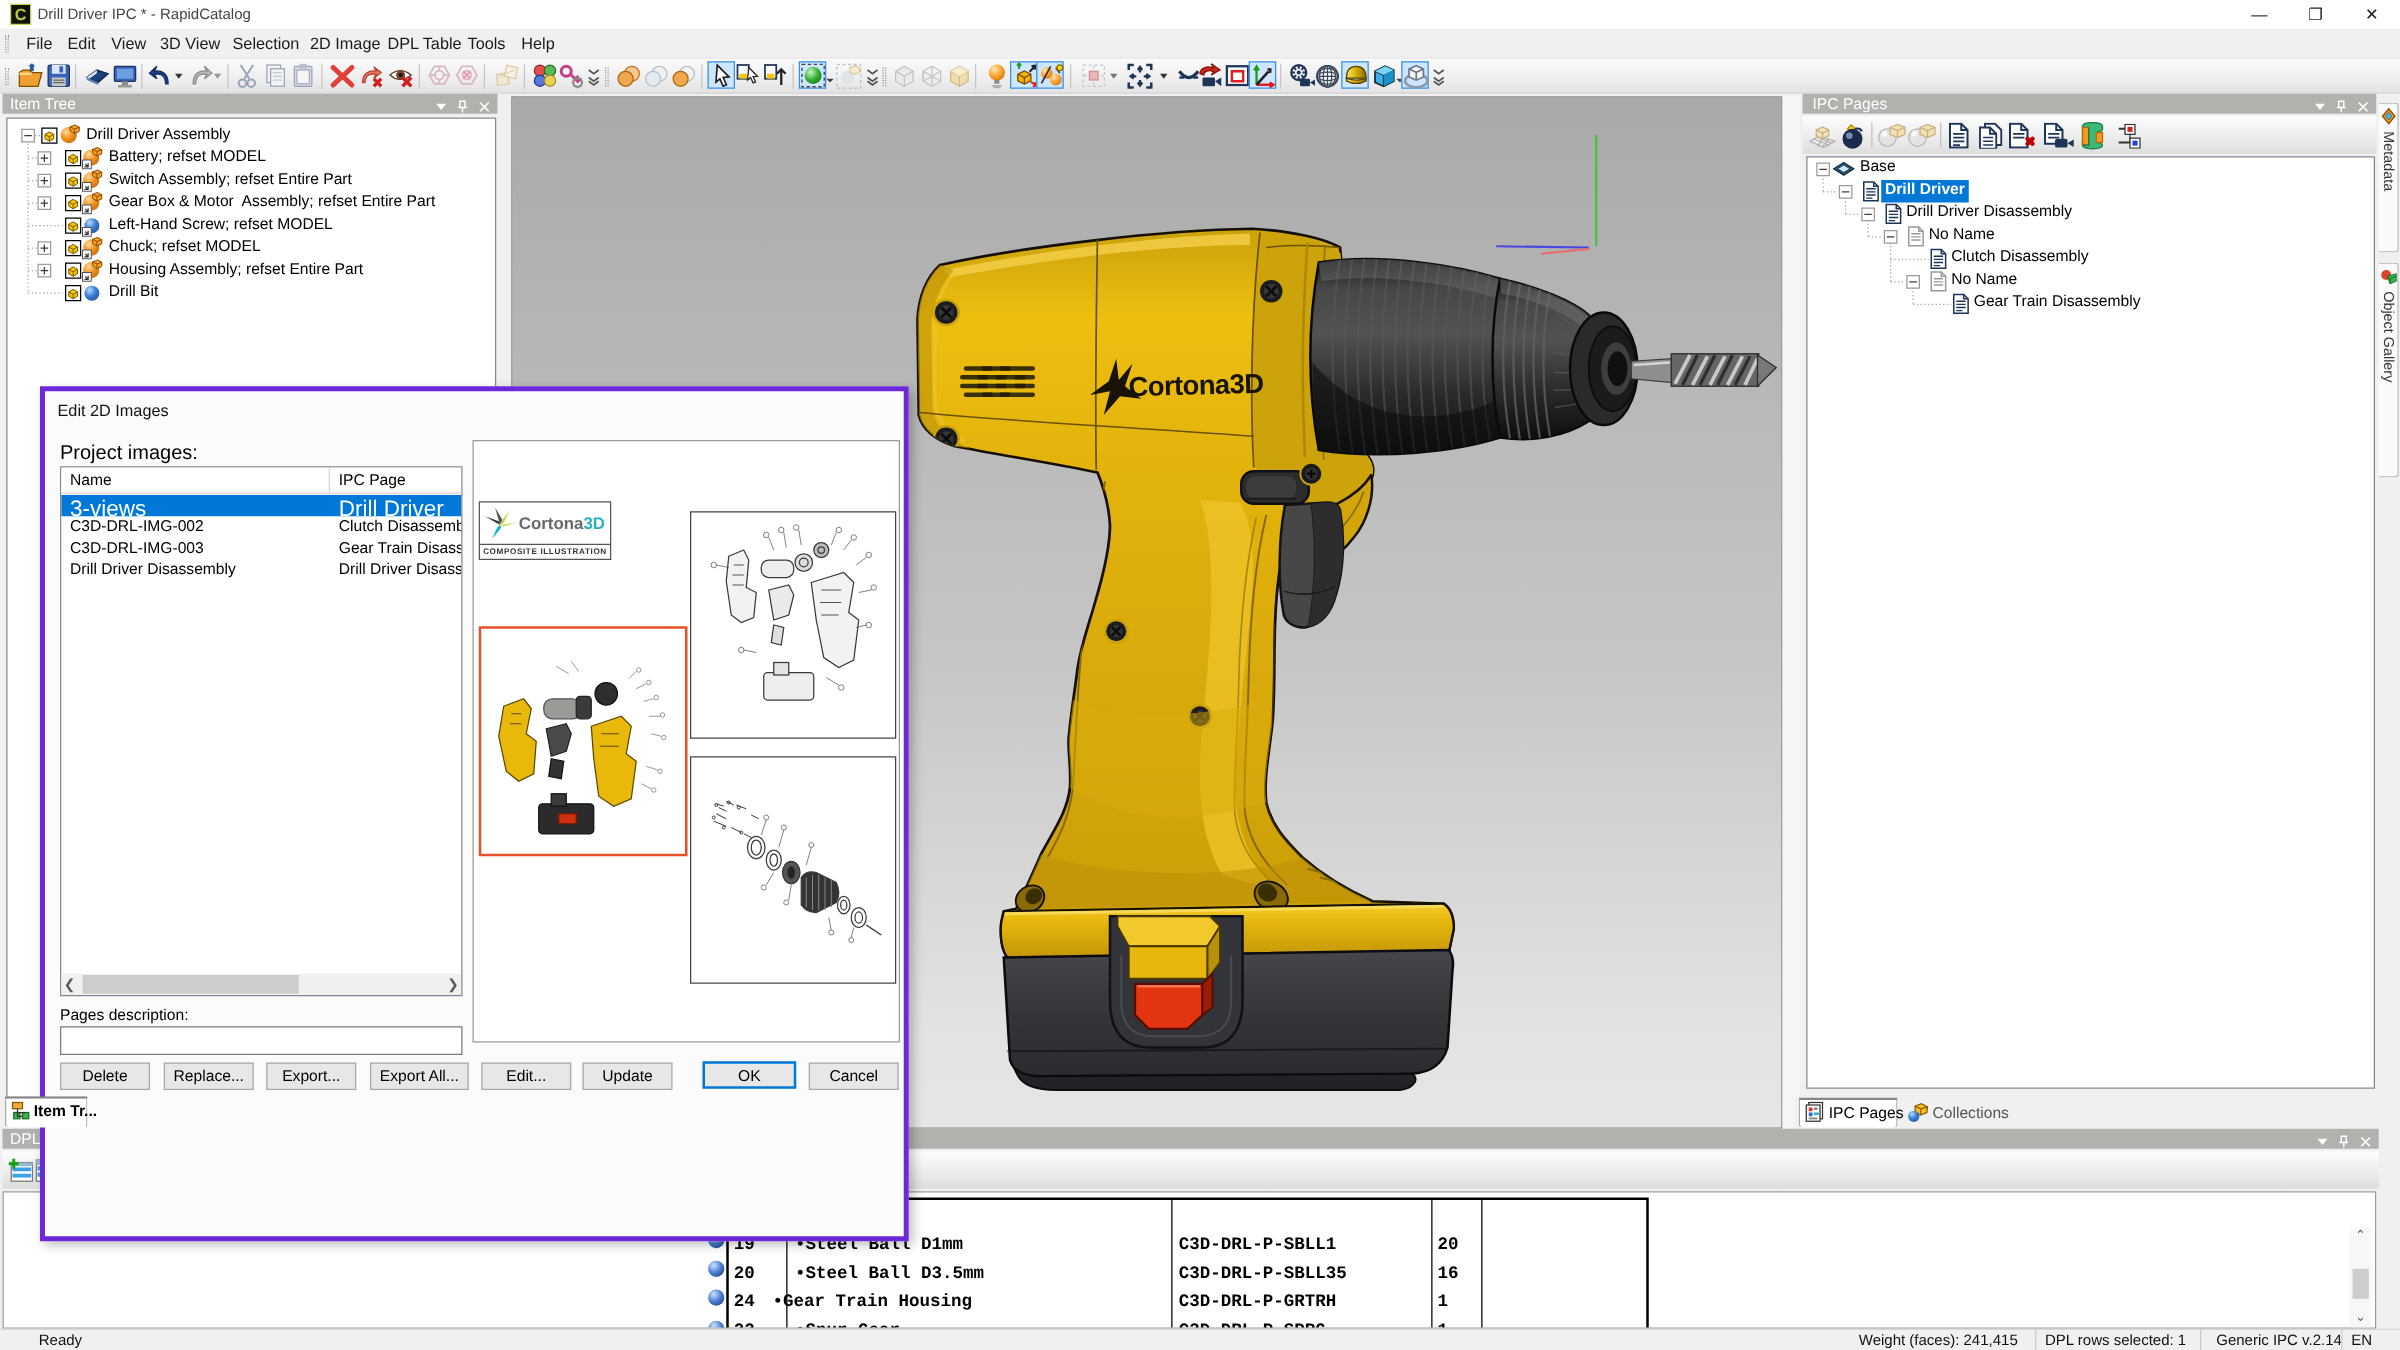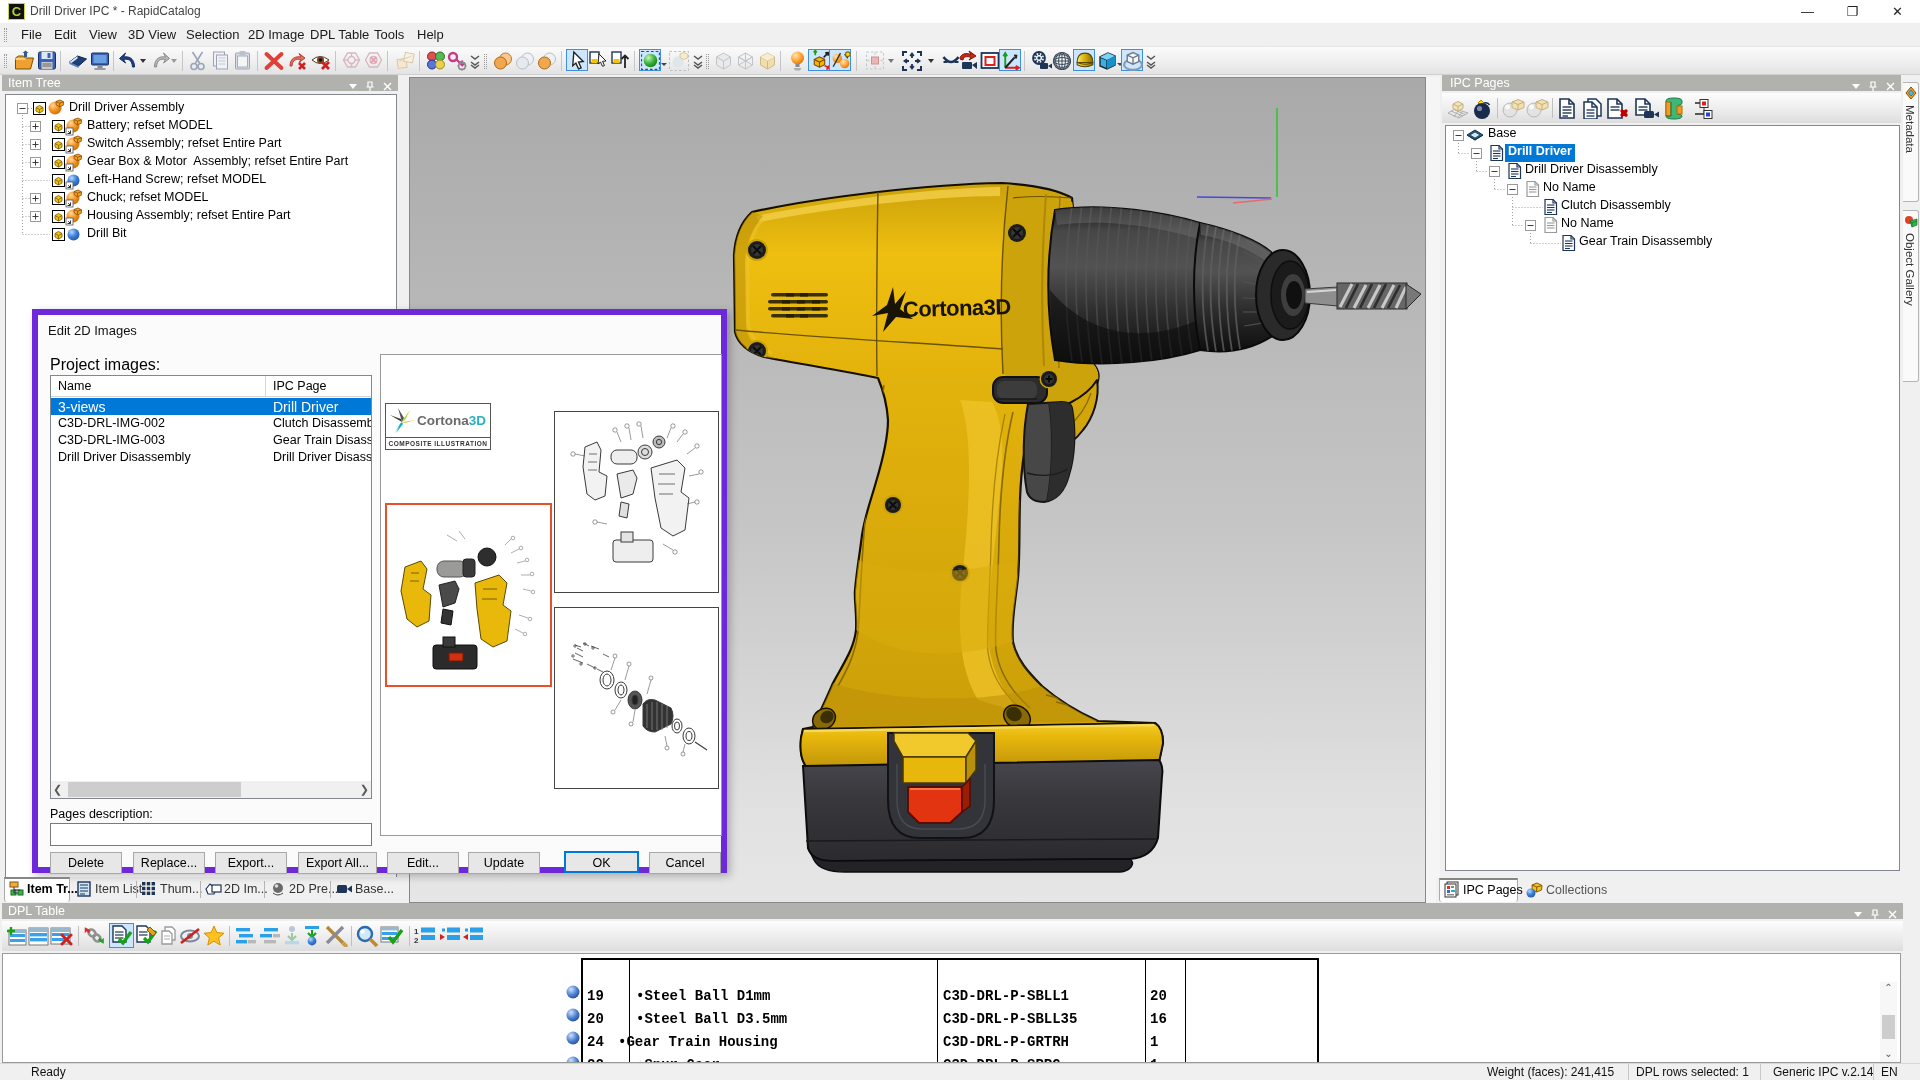--- a/index.html
+++ b/index.html
@@ -20,21 +20,21 @@
   .tbtn { position:absolute; top:3px; width:22px; height:22px; }
   .tbtn.sel { background:#cde6ff; border:1px solid #3d8fe0; }
   .tsep { position:absolute; top:4px; width:1px; height:20px; background:#c6c6c6; }
   
   .ptitle { background:#b1b1ae; color:#ffffff; font-size:12.5px; }
   .pbtns { position:absolute; right:6px; top:2px; color:#fff; font-size:11px; letter-spacing:6px;}
   
   .trow { position:absolute; height:18px; font-size:12.5px; color:#000; white-space:nowrap; }
   #dlglist span { white-space:nowrap; }
   
-  #dialog { left:32px; top:309px; width:695px; height:564px; background:#fbfbfb; border:6px solid #6d28d9; box-shadow:3px 3px 8px rgba(0,0,0,0.25); }
+  #dialog { left:32px; top:309px; width:695px; height:684px; background:#fbfbfb; border:4px solid #6d28d9; box-shadow:3px 3px 8px rgba(0,0,0,0.25); }
   .dbtn { position:absolute; height:22px; background:#e7e7e7; border:1px solid #a8a8a8; font-size:12.5px; text-align:center; line-height:20px; color:#000; }
   
   .dplrow { left:0; width:100%; height:23px; font-family:"Liberation Mono", monospace; font-size:14px; font-weight:bold; color:#000; }
   
   #statusbar { left:0; top:1063px; width:1920px; height:17px; background:#f0f0f0; font-size:12px; color:#111; border-top:1px solid #d7d7d7;}
   .vtext { writing-mode:vertical-rl; font-size:11.5px; color:#333; }
 </style>
 </head>
 <body>
 <div id="root">
@@ -1219,21 +1219,21 @@
 
   <div id="dialog" class="abs">
     <div class="abs" style="left:10px; top:8px; font-size:13px; color:#111;">Edit 2D Images</div>
     <div class="abs" style="left:12px; top:41px; font-size:16px;">Project images:</div>
     <div class="abs" style="left:12px; top:60px; width:322px; height:424px; background:#fff; border:1px solid #828790; overflow:hidden;" id="dlglist">
       <div class="abs" style="left:0; top:0; width:320px; height:21px; background:#fff; border-bottom:1px solid #d5d5d5; font-size:12.5px;">
         <div class="abs" style="left:7px; top:3px;">Name</div>
         <div class="abs" style="left:214px; top:0; width:1px; height:21px; background:#d5d5d5;"></div>
         <div class="abs" style="left:222px; top:3px;">IPC Page</div>
       </div>
-      <div class="abs" style="left:0px; top:22px; width:320px; height:17px; background:#0078d7; color:#fff; font-size:14px;">
+      <div class="abs" style="left:0px; top:22px; width:320px; height:17px; background:#0078d7; color:#fff; font-size:18px;">
         <span class="abs" style="left:7px; top:1px;">3-views</span>
           <span class="abs" style="left:222px; top:1px;">Drill Driver</span>
       </div>
       <div class="abs" style="left:0px; top:39px; width:320px; height:17px; font-size:12.5px;">
         <span class="abs" style="left:7px; top:1px;">C3D-DRL-IMG-002</span>
           <span class="abs" style="left:222px; top:1px;">Clutch Disassembly</span>
       </div>
       <div class="abs" style="left:0px; top:56px; width:320px; height:17px; font-size:12.5px; white-space:nowrap; overflow:hidden;">
         <span class="abs" style="left:7px; top:1px;">C3D-DRL-IMG-003</span>
           <span class="abs" style="left:222px; top:1px;">Gear Train Disassembl</span>

